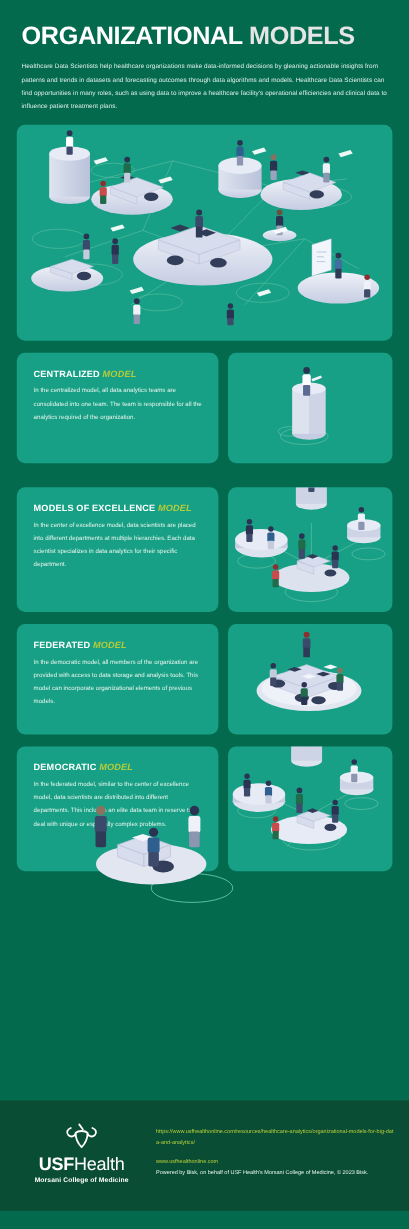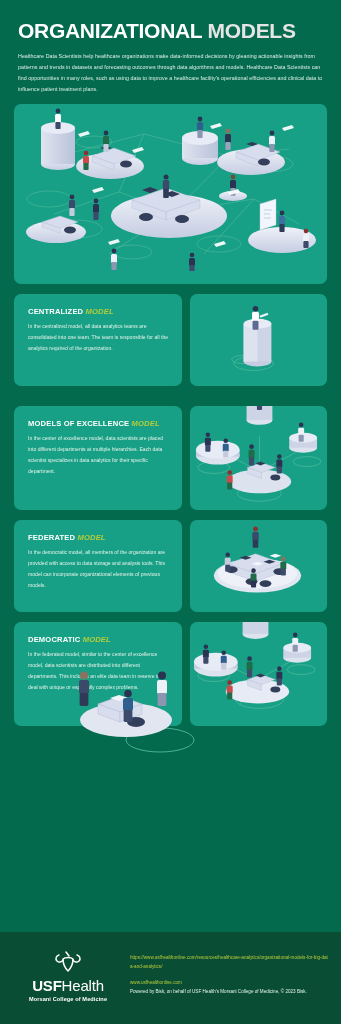--- a/index.html
+++ b/index.html
@@ -51,21 +51,21 @@
   .art.wide { border-radius:7px; }
   .art .scene { position:absolute; inset:0; }
 
   
   .section.federated { position:relative; }
   .section.federated .art { overflow:visible; }
   .overflow-art { position:absolute; left:-150px; top:18px; width:210px; height:120px; pointer-events:none; }
 
   
   .footer {
-    position:absolute; left:0; bottom:0; width:341px; height:92px;
+    position:absolute; left:0; bottom:15px; width:341px; height:92px;
     background:#0a4d35; display:flex; align-items:flex-start; padding:16px 12px 0 20px; gap:14px;
   }
   .logo-col { width:96px; flex:0 0 96px; text-align:center; padding-top:2px; }
   .bull { display:block; margin:0 auto 4px auto; }
   .logo-word { font-size:15px; line-height:1; color:#ffffff; letter-spacing:-0.2px; white-space:nowrap; }
   .logo-word b { font-weight:bold; }
   .logo-word span { font-weight:normal; }
   .logo-sub {
     font-size:5.6px; font-weight:bold; color:#ffffff; margin-top:3px;
     letter-spacing:0.1px; white-space:nowrap;

